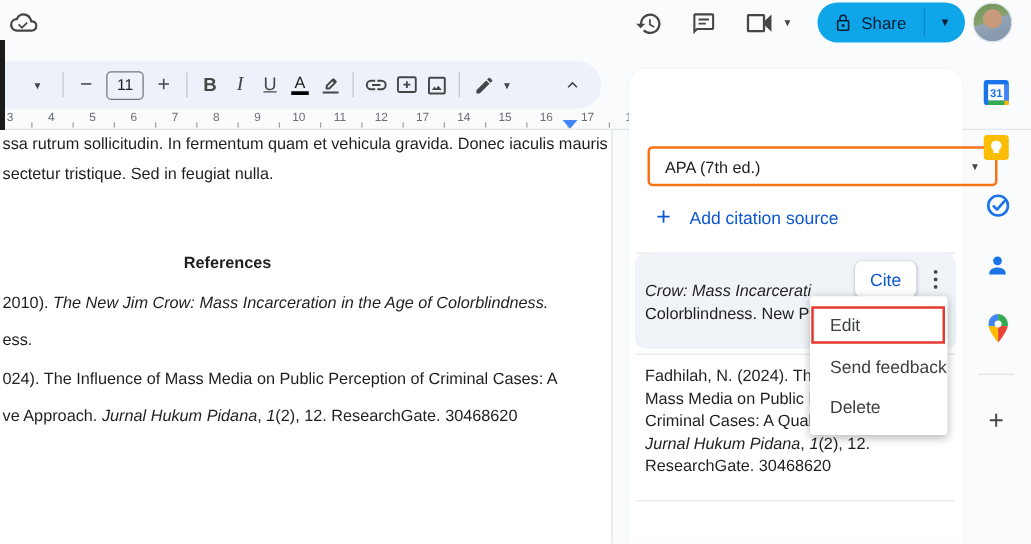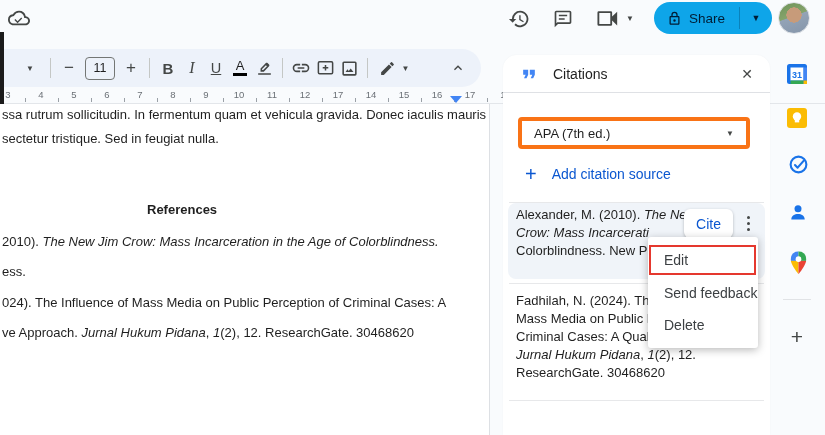--- a/index.html
+++ b/index.html
@@ -49,21 +49,21 @@
   .doc-head { position:absolute; font-size:13px; font-weight:700; color:#1f1f1f; }
 
   
   .panel { left:503px; top:55px; width:267px; height:380px; background:#fff; border-radius:14px 14px 0 0;
     box-shadow:0 0 2px rgba(0,0,0,.04); }
   .panel-header { position:absolute; left:0; top:0; width:100%; height:38px; border-bottom:1px solid #dfe1e5;
     display:flex; align-items:center; }
   .panel-title { font-size:14px; color:#1f1f1f; margin-left:14px; }
   .panel-close { position:absolute; right:14px; top:10px; width:18px; height:18px; color:#444746;
     font-size:14px; display:flex; align-items:center; justify-content:center; cursor:pointer; }
-  .style-dd { position:absolute; left:15px; top:62px; width:232px; height:32px; border:4px solid #f97316;
+  .style-dd { position:absolute; left:15px; top:62px; width:280px; height:32px; border:2px solid #f97316;
     border-radius:4px; display:flex; align-items:center; font-size:13px; color:#1f1f1f; padding:0 12px; cursor:pointer; }
   .style-dd .caret { margin-left:auto; }
   .add-src { position:absolute; left:22px; top:110px; display:flex; align-items:center; gap:15px; cursor:pointer; }
   .add-src .plus { color:#0b57d0; font-size:20px; font-weight:400; line-height:18px; }
   .add-src .lbl { color:#0b57d0; font-size:14px; font-weight:500; }
   .cit-divider { position:absolute; left:6px; width:255px; height:1px; background:#e7e8ea; }
   .cit-card1 { position:absolute; left:5px; top:148px; width:257px; height:76px; background:#f0f4f9; border-radius:8px; }
   .cit-text { position:absolute; font-size:13px; color:#1f1f1f; white-space:nowrap; line-height:18px; }
   .cite-chip { position:absolute; left:181px; top:154px; width:49px; height:29px; background:#fff; border-radius:6px;
     box-shadow:0 1px 3px rgba(60,64,67,.35); display:flex; align-items:center; justify-content:center;
@@ -216,42 +216,34 @@
   <div class="doc-line" style="top:3px;">ssa rutrum sollicitudin. In fermentum quam et vehicula gravida. Donec iaculis mauris</div>
   <div class="doc-line" style="top:27px;">sectetur tristique. Sed in feugiat nulla.</div>
   <div class="doc-head" style="left:147px; top:98px;">References</div>
   <div class="doc-line" style="top:130px;"><span>2010). </span><span style="font-style: italic;">The New Jim Crow: Mass Incarceration in the Age of Colorblindness.</span></div>
   <div class="doc-line" style="top:160px;">ess.</div>
   <div class="doc-line" style="top:191px;">024). The Influence of Mass Media on Public Perception of Criminal Cases: A</div>
   <div class="doc-line" style="top:221px;"><span>ve Approach. </span><span style="font-style: italic;">Jurnal Hukum Pidana</span><span>, </span><span style="font-style: italic;">1</span><span>(2), 12. ResearchGate. 30468620</span></div>
 </div>
 
 <div class="abs panel">
-  <div class="panel-header">
-    <svg style="margin-left:16px;" width="20" height="20" viewBox="0 0 24 24" fill="#4285f4">
-        <path d="M6 17h3l2-4V7H5v6h3l-2 4zm8 0h3l2-4V7h-6v6h3l-2 4z"></path>
-      </svg>
-    <span class="panel-title">Citations</span>
-    <div class="panel-close">✕</div>
-  </div>
 
   <div class="style-dd">
     <span>APA (7th ed.)</span>
     <span class="caret">▼</span>
   </div>
 
   <div class="add-src">
     <span class="plus">+</span>
     <span class="lbl">Add citation source</span>
   </div>
 
   <div class="cit-divider" style="top:147px;"></div>
 
   <div class="cit-card1"></div>
-  <div class="cit-text" style="left:13px; top:151px;"><span>Alexander, M. (2010). </span><span style="font-style: italic;">The Ne</span></div>
   <div class="cit-text" style="left:13px; top:169px;"><span style="font-style: italic;">Crow: Mass Incarcerati</span></div>
   <div class="cit-text" style="left:13px; top:187px;"><span style=" text-align: right;">Colorblindness</span><span>. New P</span></div>
   <div class="cite-chip">Cite</div>
   <div class="dots">
       <i></i>
       <i></i>
       <i></i>
     </div>
 
   <div class="cit-divider" style="top:228px;"></div>

